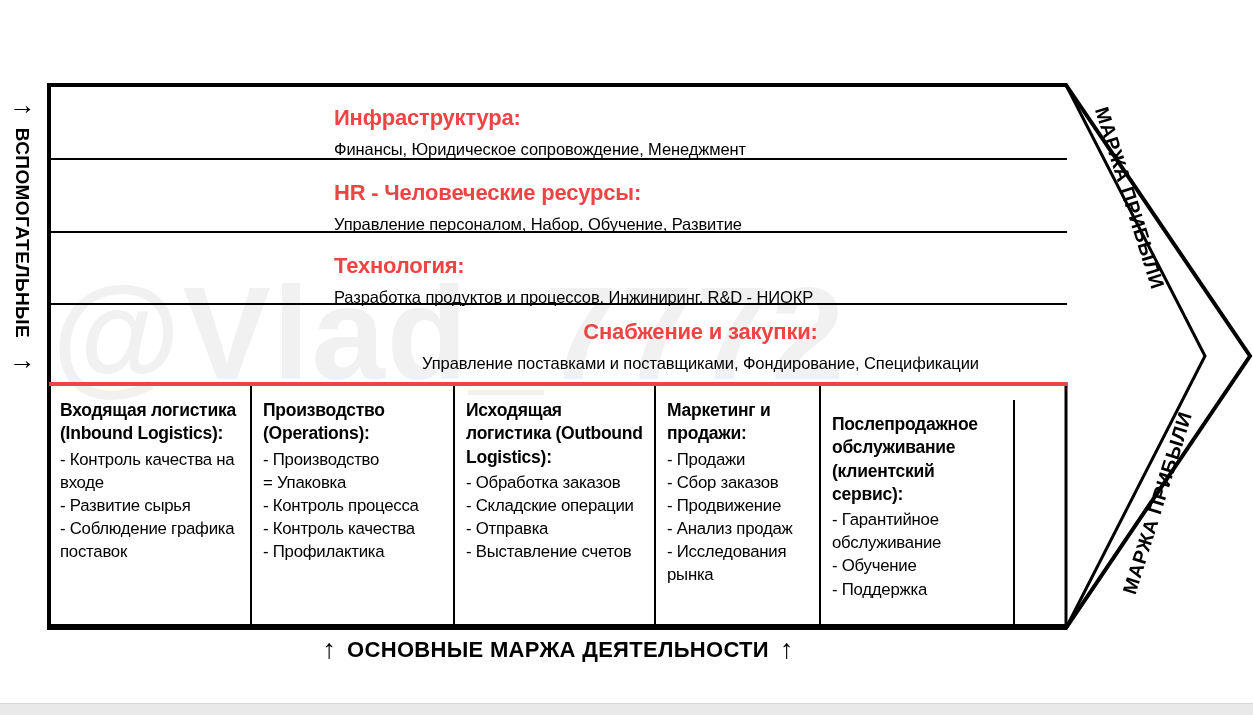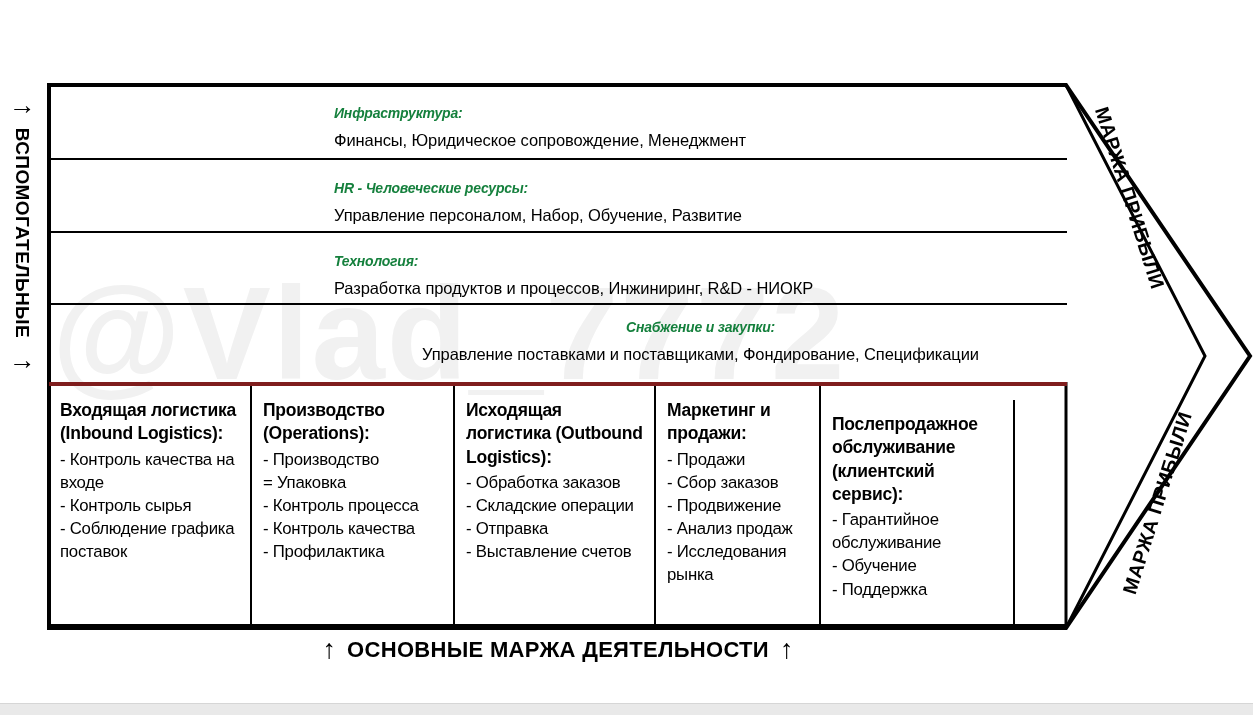--- a/index.html
+++ b/index.html
@@ -70,46 +70,45 @@
   .sr-2 { top: 146px; height: 72px; border-top: 2px solid #000; }
   .sr-3 { top: 218px; height: 79px; border-top: 2px solid #000; text-align: center; }
 
   .sr-inner {
     padding-left: 285px;
     padding-top: 21px;
   }
   .sr-3 .sr-inner { padding-top: 15px; }
 
   .sr-title {
-    font-size: 14px;
-    font-weight: 700;
-    color: #15803d;
+    font-size: 22px;
+    font-weight: 700;
+    color: #ef4444;
     line-height: 1.12;
     letter-spacing: -0.2px;
     white-space: nowrap;
-    font-style: italic;
   }
   .sr-desc {
     font-size: 16.5px;
     font-weight: 400;
     color: #000;
     line-height: 1.12;
     margin-top: 9px;
     letter-spacing: -0.1px;
     white-space: nowrap;
   }
 
   
   .primary-block {
     position: absolute;
     left: 49px;
     top: 382px;
     width: 1018px;
     height: 246px;
-    border-top: 4px solid #7f1d1d;
+    border-top: 4px solid #ef4444;
     border-bottom: 4px solid #000;
     display: flex;
     z-index: 3;
     box-sizing: border-box;
     background: transparent;
   }
   .pcol {
     box-sizing: border-box;
     border-right: 2px solid #000;
     padding: 13px 10px 6px 11px;
@@ -290,21 +289,21 @@
     </div>
 
   </div>
 
   <div class="primary-block">
 
     <div class="pcol w1">
       <div class="pcol-title">Входящая логистика (Inbound Logistics):</div>
       <ul class="pcol-list">
         <li>- Контроль качества на входе</li>
-        <li>- Контроль сырья</li>
+        <li>- Развитие сырья</li>
         <li>- Соблюдение графика поставок</li>
       </ul>
     </div>
 
     <div class="pcol w2">
       <div class="pcol-title">Производство (Operations):</div>
       <ul class="pcol-list">
         <li>- Производство</li>
         <li>= Упаковка</li>
         <li>- Контроль процесса</li>

